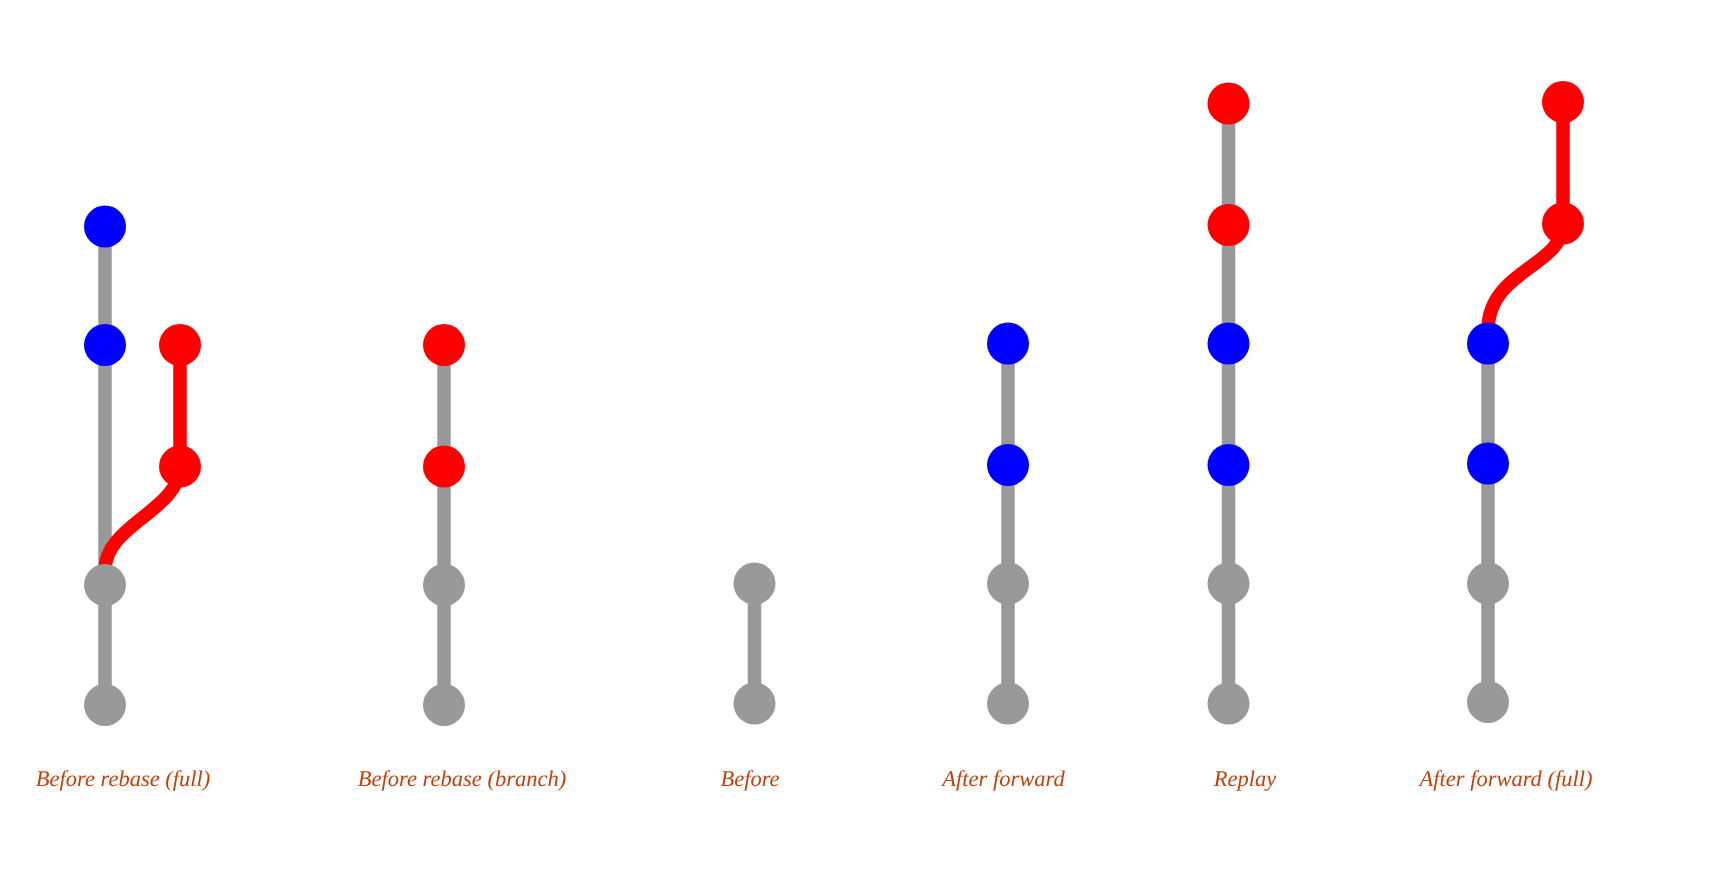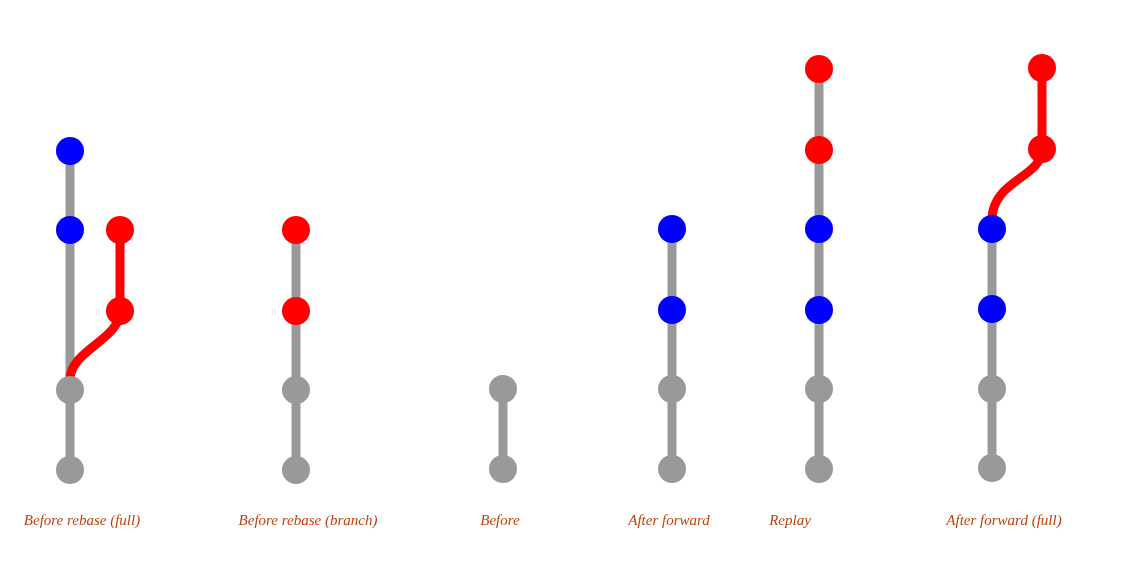--- a/index.html
+++ b/index.html
@@ -66,14 +66,14 @@
     <circle cx="992" cy="229" r="14" fill="#00f"></circle>
     <circle cx="1042" cy="149" r="14" fill="#f00"></circle>
     <circle cx="1042" cy="68" r="14" fill="#f00"></circle>
   </g>
 </svg>
 
 <div class="label" style="left:82px">Before rebase (full)</div>
 <div class="label" style="left:308px">Before rebase (branch)</div>
 <div class="label" style="left:500px">Before</div>
 <div class="label" style="left:669px">After forward</div>
-<div class="label" style="left:790px">Replay</div>
+<div class="label" style="left:830px">Replay</div>
 <div class="label" style="left:1004px">After forward (full)</div>
 
 </body></html>

